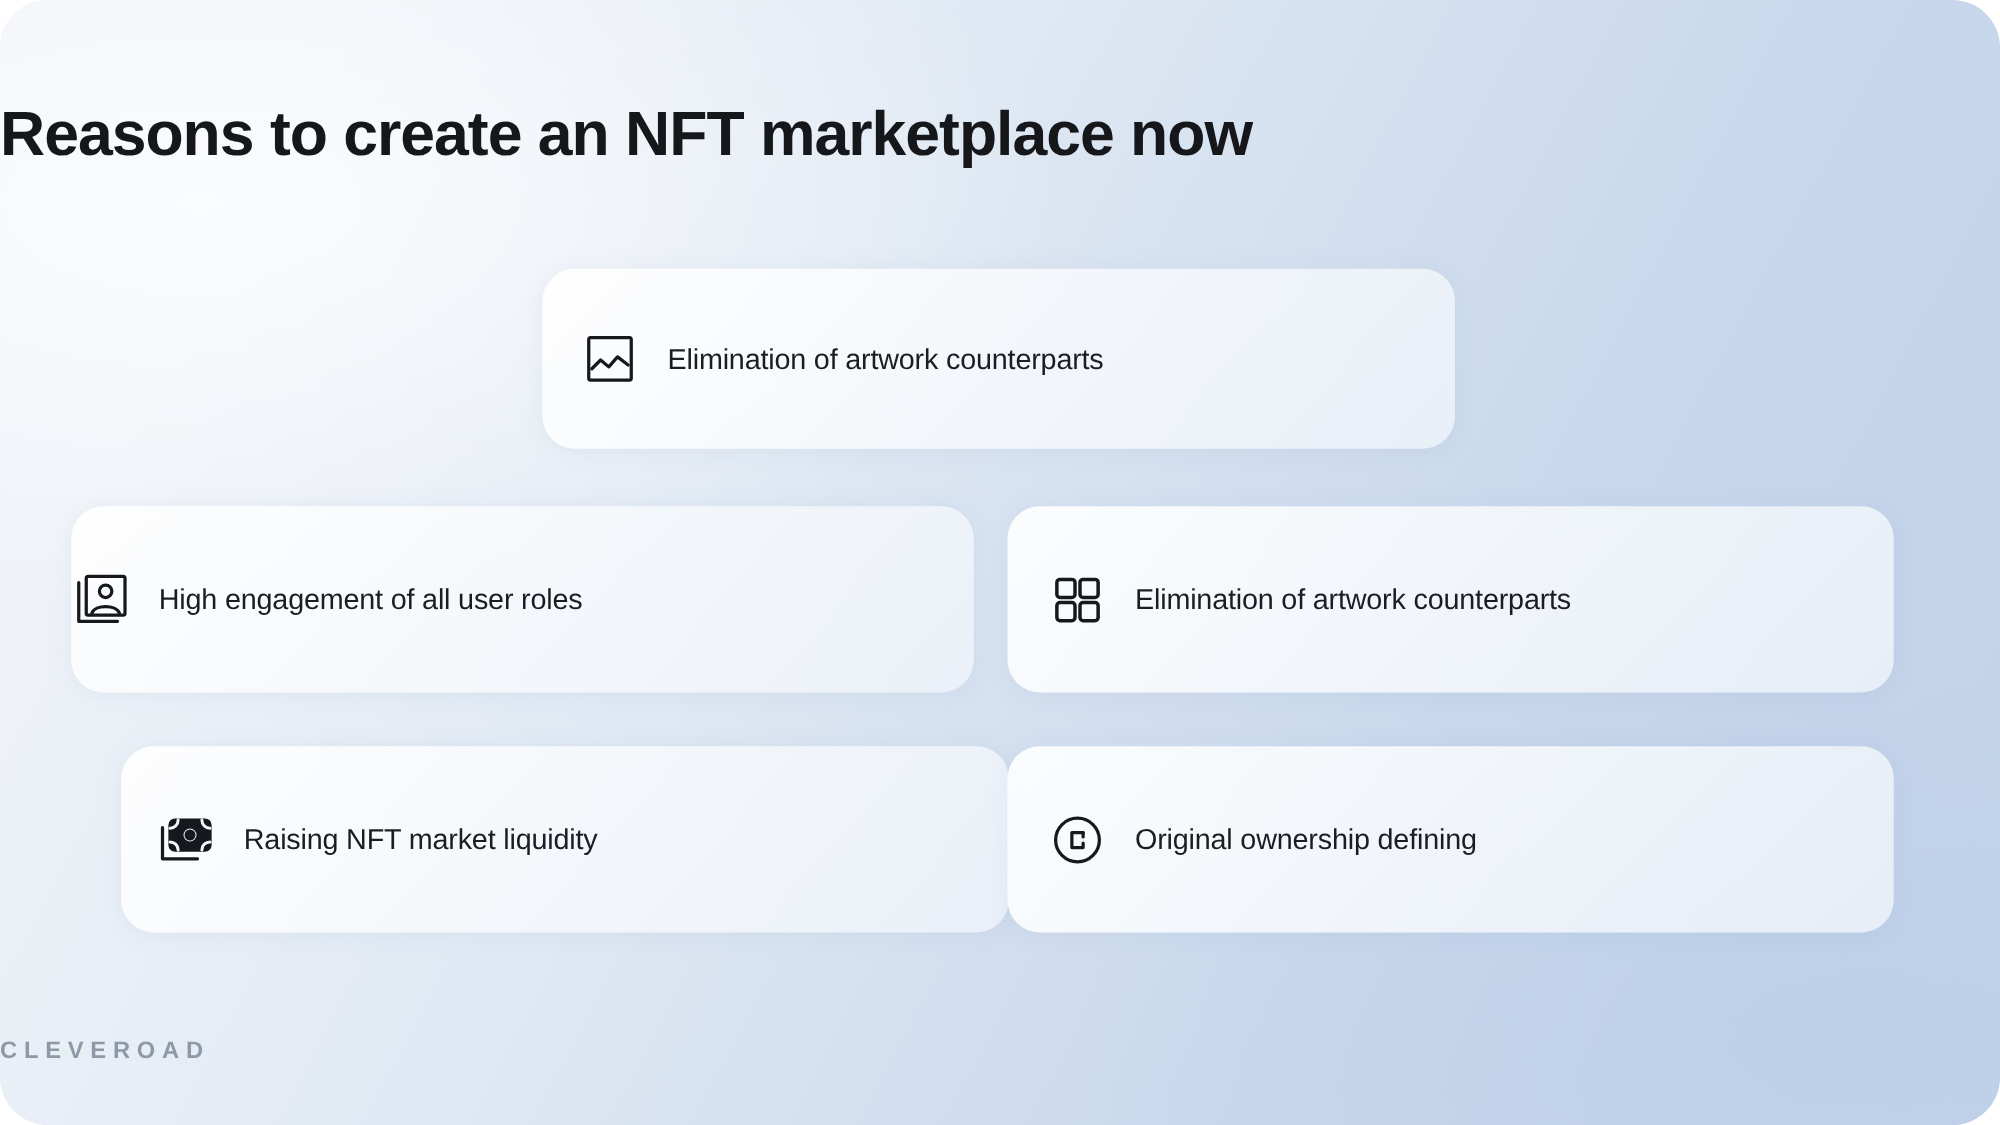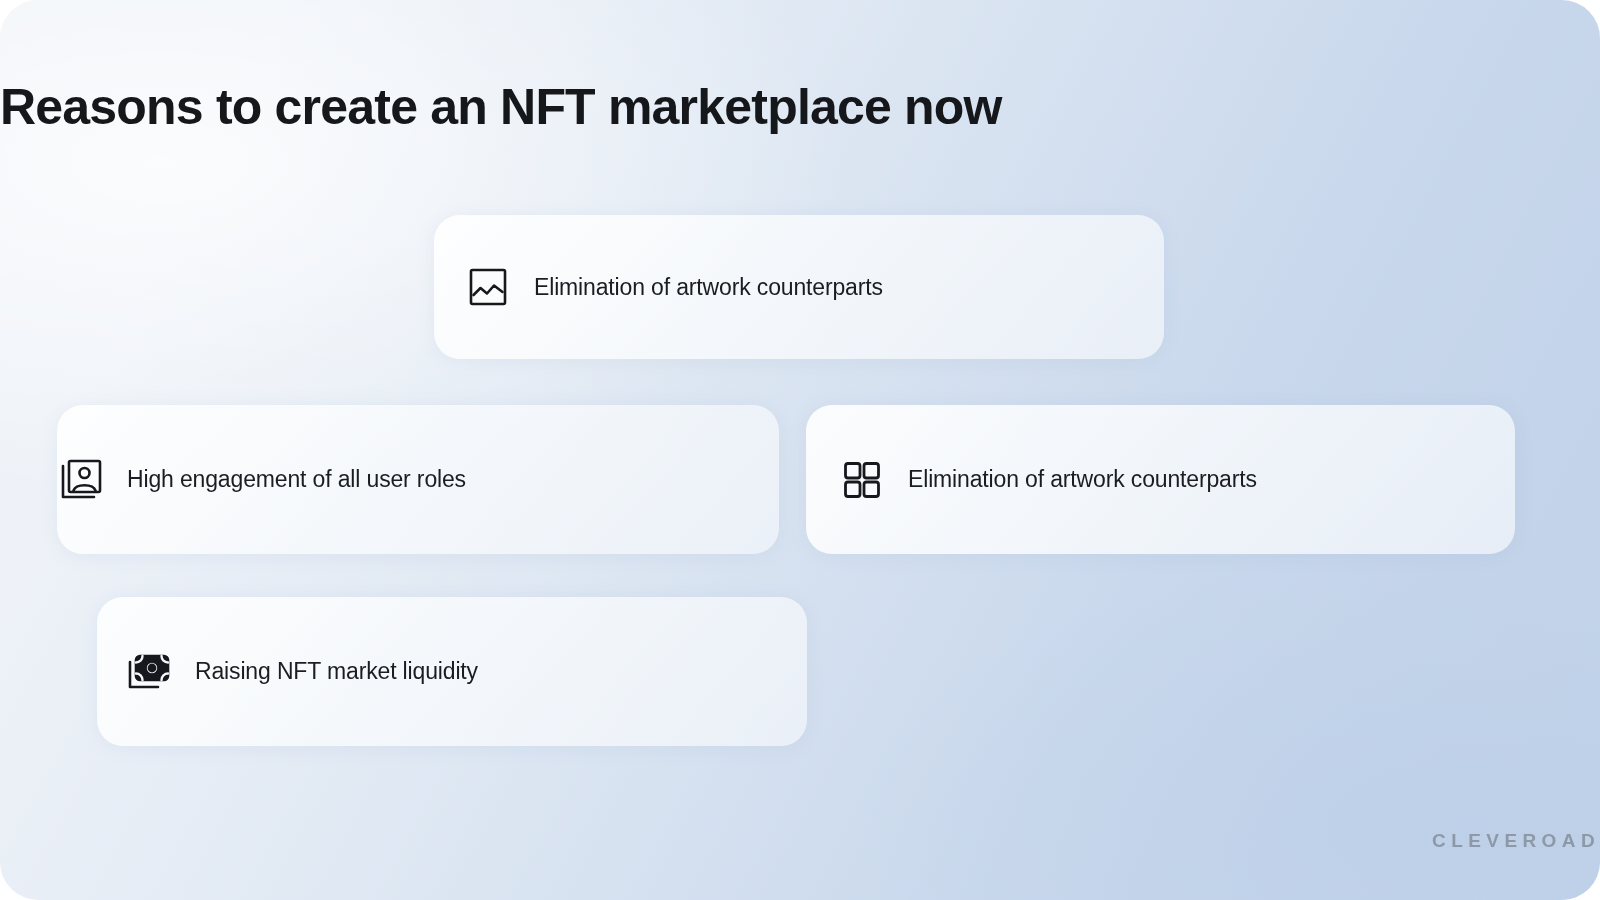--- a/index.html
+++ b/index.html
@@ -127,21 +127,21 @@
     letter-spacing: -0.15px;
     white-space: nowrap;
   }
 
   
   .brand {
     position: absolute;
     bottom: 48px;
     left: 0;
     width: 100%;
-    text-align: right;
+    text-align: left;
     font-size: 19px;
     font-weight: bold;
     letter-spacing: 5.4px;
     color: #8e99a8;
   }
 </style>
 </head>
 <body>
 
 <div id="infographic">
@@ -191,16 +191,26 @@
         <path d="M42 13.5 C38.5 13.5 35.5 10.8 35.5 7" fill="none" stroke="#f3f6fa" stroke-width="2.4"></path>
         <path d="M10 24.5 C13.5 24.5 16.5 27.2 16.5 31" fill="none" stroke="#f3f6fa" stroke-width="2.4"></path>
         <path d="M42 24.5 C38.5 24.5 35.5 27.2 35.5 31" fill="none" stroke="#f3f6fa" stroke-width="2.4"></path>
         <circle cx="26" cy="19" r="5.2" fill="#f3f6fa" stroke="none"></circle>
         <circle cx="26" cy="19" r="4.4" fill="currentColor" stroke="none"></circle>
       </svg>
     </span>
     <span class="card-label">Raising NFT market liquidity</span>
   </div>
 
+  <div class="card card-r3c2">
+    <span class="card-icon">
+      <svg width="46" height="46" viewBox="0 0 46 46" fill="none" stroke="currentColor" stroke-width="2.6" stroke-linecap="round" stroke-linejoin="round">
+        <circle cx="23" cy="23" r="17.5"></circle>
+        <path d="M27.5 17 H18.5 V29 H27.5 V25.5"></path>
+        <path d="M27.5 17 V20.5"></path>
+      </svg>
+    </span>
+    <span class="card-label">Original ownership defining</span>
+  </div>
 
   <div class="brand">CLEVEROAD</div>
 
 </div>
 
 </body></html>

